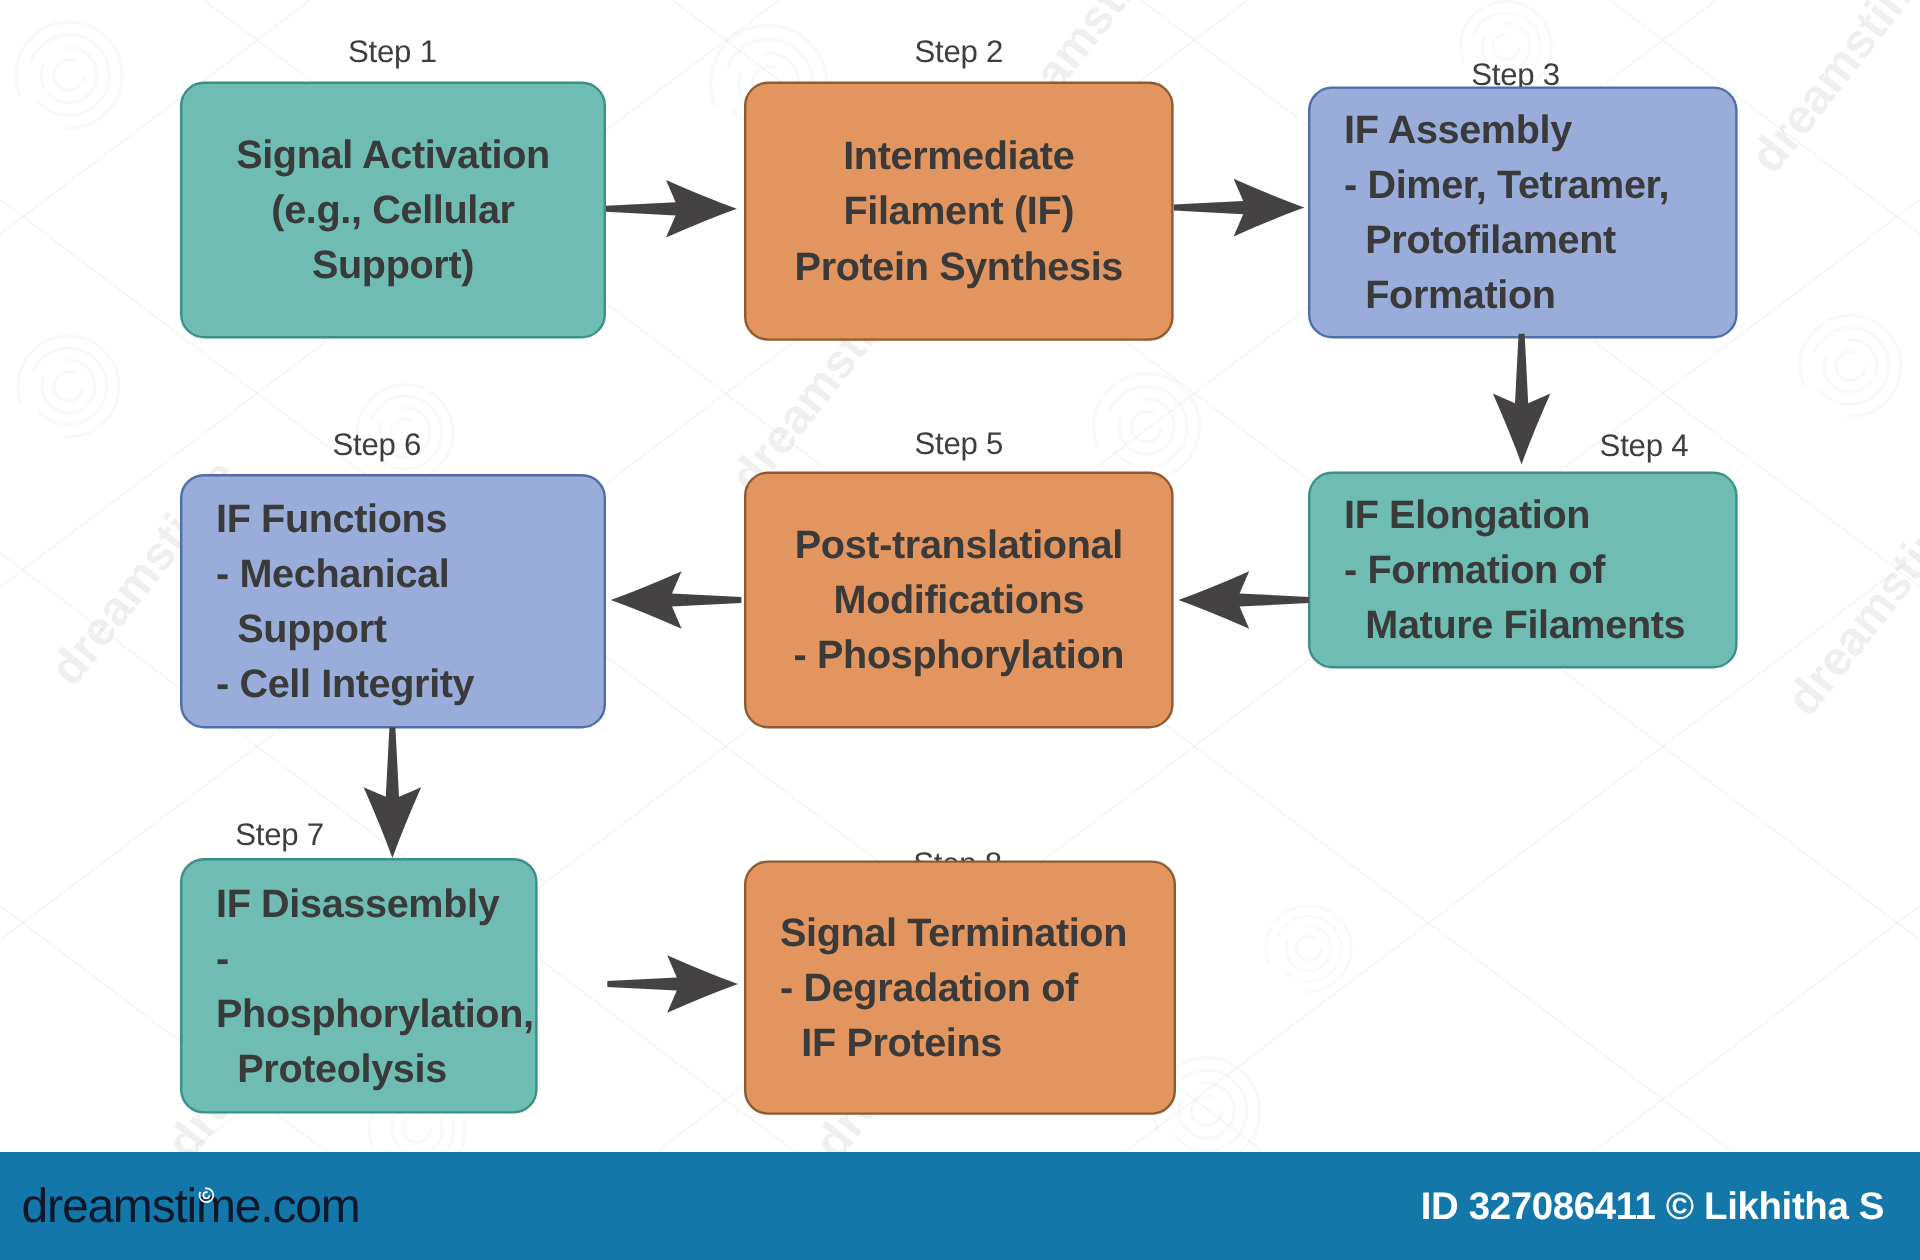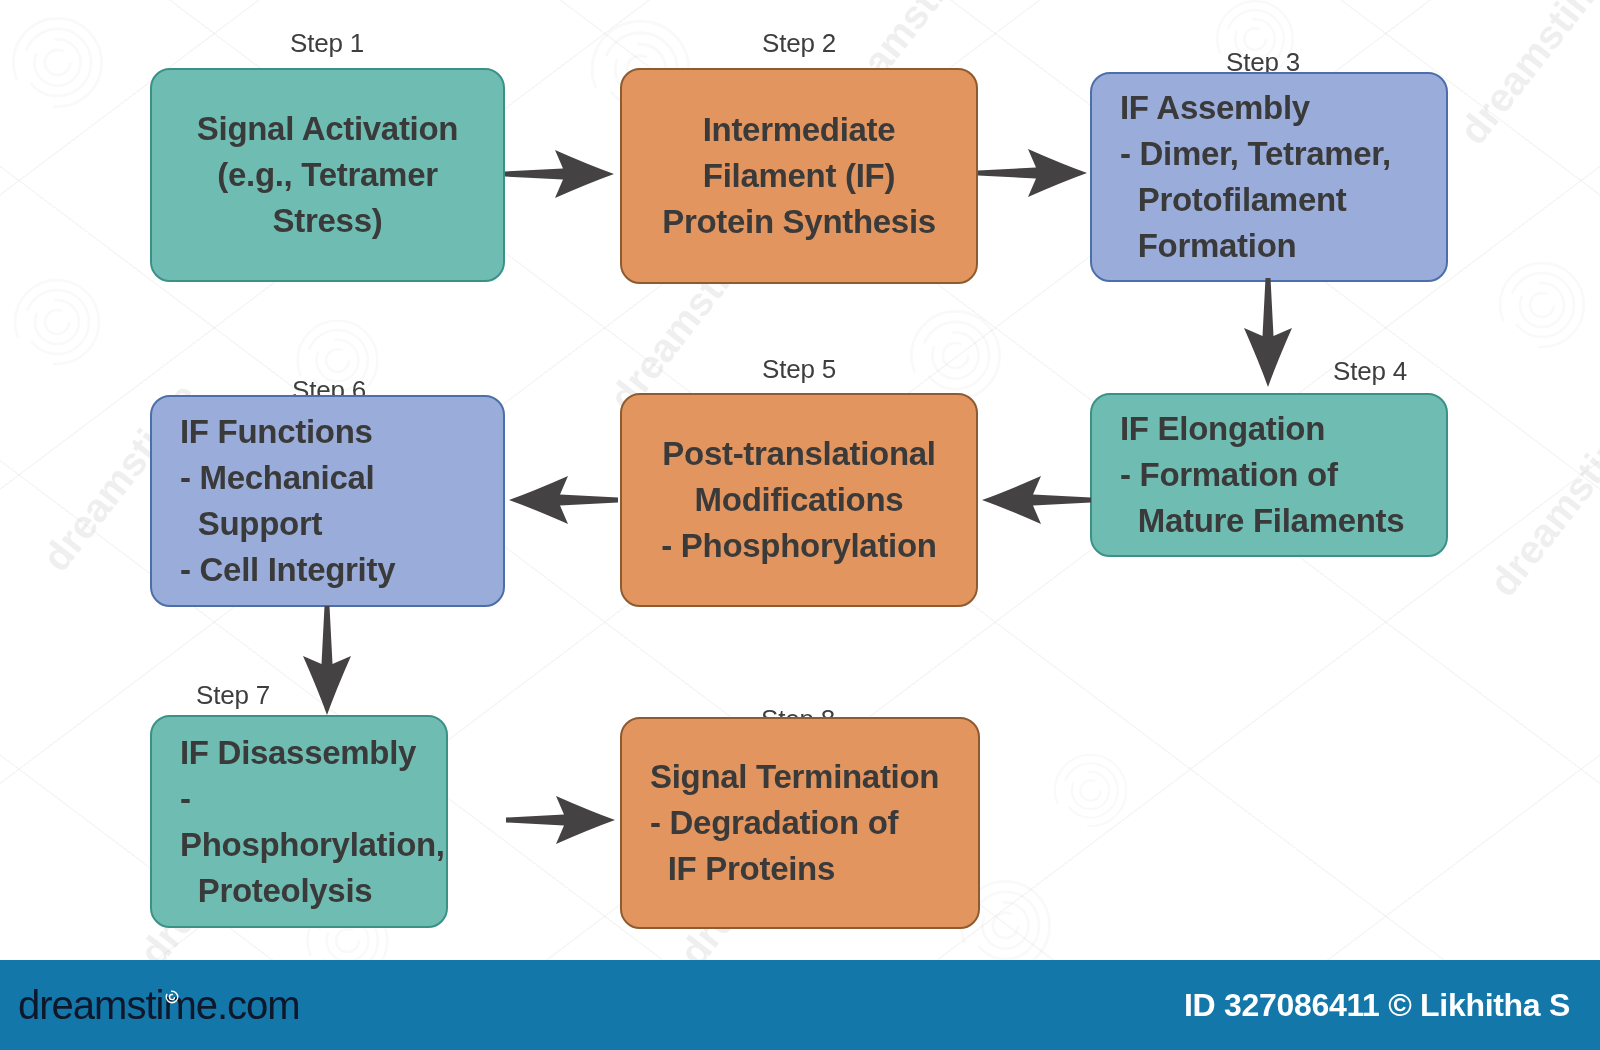--- a/index.html
+++ b/index.html
@@ -58,21 +58,21 @@
   .b5{left:620px;top:393px;width:358px;height:214px;}
   .b6{left:150px;top:395px;width:355px;height:212px;}
   .b7{left:150px;top:715px;width:298px;height:213px;}
   .b8{left:620px;top:717px;width:360px;height:212px;}
 
   .step-label {
     position:absolute; width:200px; text-align:center;
     font-size:26px; color:#3e3e3e; letter-spacing:-0.2px;
   }
   .sl1{left:227px;top:28px;} .sl2{left:699px;top:28px;} .sl3{left:1163px;top:47px;}
-  .sl4{left:1270px;top:356px;} .sl5{left:699px;top:354px;} .sl6{left:229px;top:355px;margin-top:20px;}
+  .sl4{left:1270px;top:356px;} .sl5{left:699px;top:354px;} .sl6{left:214px;top:355px;}
   .sl7{left:133px;top:680px;} .sl8{left:698px;top:704px;}
 
   
   .arrow { position:absolute; width:112px; height:56px; }
   .arrow path, .arrow use { fill:var(--arrow); }
   .a12{left:505px;top:146px;}
   .a23{left:978px;top:145px;}
   .a34{left:1212px;top:306px;transform:rotate(90deg);}
   .a45{left:979px;top:472px;transform:rotate(180deg);}
   .a56{left:506px;top:472px;transform:rotate(180deg);}
@@ -174,21 +174,21 @@
   <div class="step-label sl2">Step 2</div>
   <div class="step-label sl3">Step 3</div>
   <div class="step-label sl4">Step 4</div>
   <div class="step-label sl5">Step 5</div>
   <div class="step-label sl6">Step 6</div>
   <div class="step-label sl7">Step 7</div>
   <div class="step-label sl8">Step 8</div>
 
   <div class="box teal center b1">
     <div class="txt">Signal Activation
-(e.g., Tetramer Stress)</div>
+(e.g., Cellular Support)</div>
   </div>
   <div class="box orange center b2">
     <div class="txt">Intermediate
 Filament (IF)
 Protein Synthesis</div>
   </div>
   <div class="box blue left b3">
     <div class="txt">IF Assembly
 - Dimer, Tetramer,
 &nbsp;&nbsp;Protofilament

